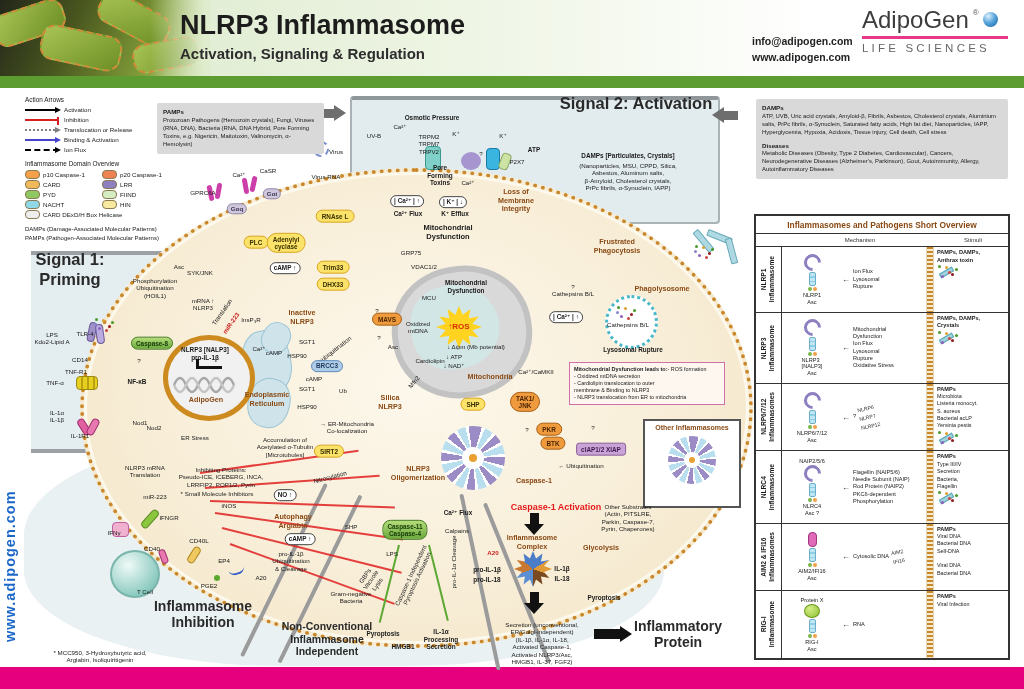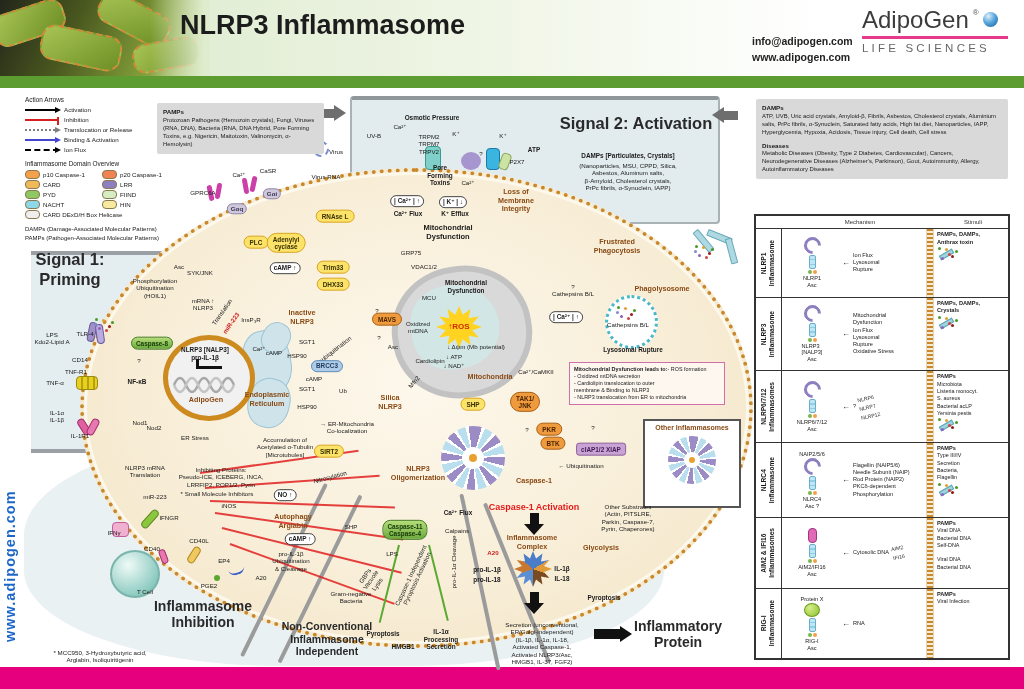--- a/index.html
+++ b/index.html
@@ -172,20 +172,21 @@
 <div class="poster">
 
   <div class="header">
     <div class="bacteria">
       <div class="bact" style="left:-8px;top:6px;width:70px;height:30px;transform:rotate(-18deg)"></div>
       <div class="bact" style="left:40px;top:30px;width:78px;height:32px;transform:rotate(12deg)"></div>
       <div class="bact" style="left:96px;top:2px;width:72px;height:30px;transform:rotate(28deg)"></div>
       <div class="bact" style="left:132px;top:40px;width:64px;height:26px;transform:rotate(-10deg)"></div>
     </div>
     <div class="h-title">NLRP3 Inflammasome</div>
+    <div class="h-sub">Activation, Signaling &amp; Regulation</div>
     <div class="h-contact">
       <div>info@adipogen.com</div>
       <div>www.adipogen.com</div>
     </div>
     <div class="logo">
       <div class="logo-row">
         <span class="logo-name">AdipoGen</span>
         <span class="logo-r">®</span>
         <span class="sphere"></span>
       </div>
@@ -369,20 +370,21 @@
 
   <div class="other-box">
     <div class="t">Other Inflammasomes</div>
     <div class="pinwheel" style="position:relative;left:23px;top:5px;width:48px;height:48px">
         <span class="c1" style="left:16px;top:16px;width:16px;height:16px"></span>
         <span class="c2" style="left:21px;top:21px;width:6px;height:6px"></span>
       </div>
   </div>
 
   <div class="ov-panel">
+    <div class="ov-title">Inflammasomes and Pathogens Short Overview</div>
     <div class="ov-cols">
       <span class="sp1"></span>
       <span class="c1">Mechanism</span>
       <span class="c2">Stimuli</span>
     </div>
     <div class="ov-rows">
         <div class="ov-row" style="flex-grow: 70;">
           <div class="ov-name">
             <span>NLRP1
 Inflammasome</span>
@@ -568,21 +570,21 @@
             <b>PAMPs</b>
             <div class="lines">Viral Infection</div>
           </div>
         </div>
       </div>
   </div>
 
   <div>
       <div class="lab bigx" style="left: 70px; top: 270px;">Signal 1:
 Priming</div>
-      <div class="lab bigx" style="left: 636px; top: 124px;">Signal 2: Activation</div>
+      <div class="lab bigx" style="left: 636px; top: 104px;">Signal 2: Activation</div>
       <div class="lab s" style="left: 336px; top: 152px;">Virus</div>
       <div class="lab s" style="left: 326px; top: 177px;">Virus RNA</div>
       <div class="lab yel" style="left: 335px; top: 216px;">RNAse L</div>
       <div class="lab yel" style="left: 333px; top: 267px;">Trim33</div>
       <div class="lab yel" style="left: 333px; top: 284px;">DHX33</div>
       <div class="lab s" style="left: 374px; top: 136px;">UV-B</div>
       <div class="lab sb" style="left: 432px; top: 118px;">Osmot​ic Pressure</div>
       <div class="lab s" style="left: 400px; top: 127px;">Ca²⁺</div>
       <div class="lab s" style="left: 429px; top: 144px;">TRPM2
 TRPM7
@@ -701,21 +703,21 @@
       <div class="lab s" style="left: 259px; top: 349px;">Ca²⁺</div>
       <div class="lab brl" style="left: 418px; top: 474px;">NLRP3
 Oligomerization</div>
       <div class="lab brl" style="left: 534px; top: 481px;">Caspase-1</div>
       <div class="lab org" style="left: 549px; top: 429px;">PKR</div>
       <div class="lab org" style="left: 553px; top: 443px;">BTK</div>
       <div class="lab s" style="left: 527px; top: 430px;">?</div>
       <div class="lab s" style="left: 593px; top: 428px;">?</div>
       <div class="lab pur" style="left: 601px; top: 449px;">cIAP1/2   XIAP</div>
       <div class="lab s" style="left: 581px; top: 466px;">← Ubiquitination</div>
-      <div class="lab red" style="left: 534px; top: 507px;">Caspase-1 Activation</div>
+      <div class="lab red" style="left: 534px; top: 507px; padding-left: 44px;">Caspase-1 Activation</div>
       <div class="lab s" style="left: 628px; top: 518px;">Other Substrates
 (Actin, PITSLRE,
 Parkin, Caspase-7,
 Pyrin, Chaperones)</div>
       <div class="lab brl" style="left: 601px; top: 548px;">Glycolysis</div>
       <div class="lab sb" style="left: 604px; top: 598px;">Pyroptosis</div>
       <div class="lab big" style="left: 678px; top: 634px;">Inflammatory
 Protein</div>
       <div class="lab sb" style="left: 458px; top: 513px;">Ca²⁺ Flux</div>
       <div class="lab s" style="left: 457px; top: 531px;">Calpains</div>

